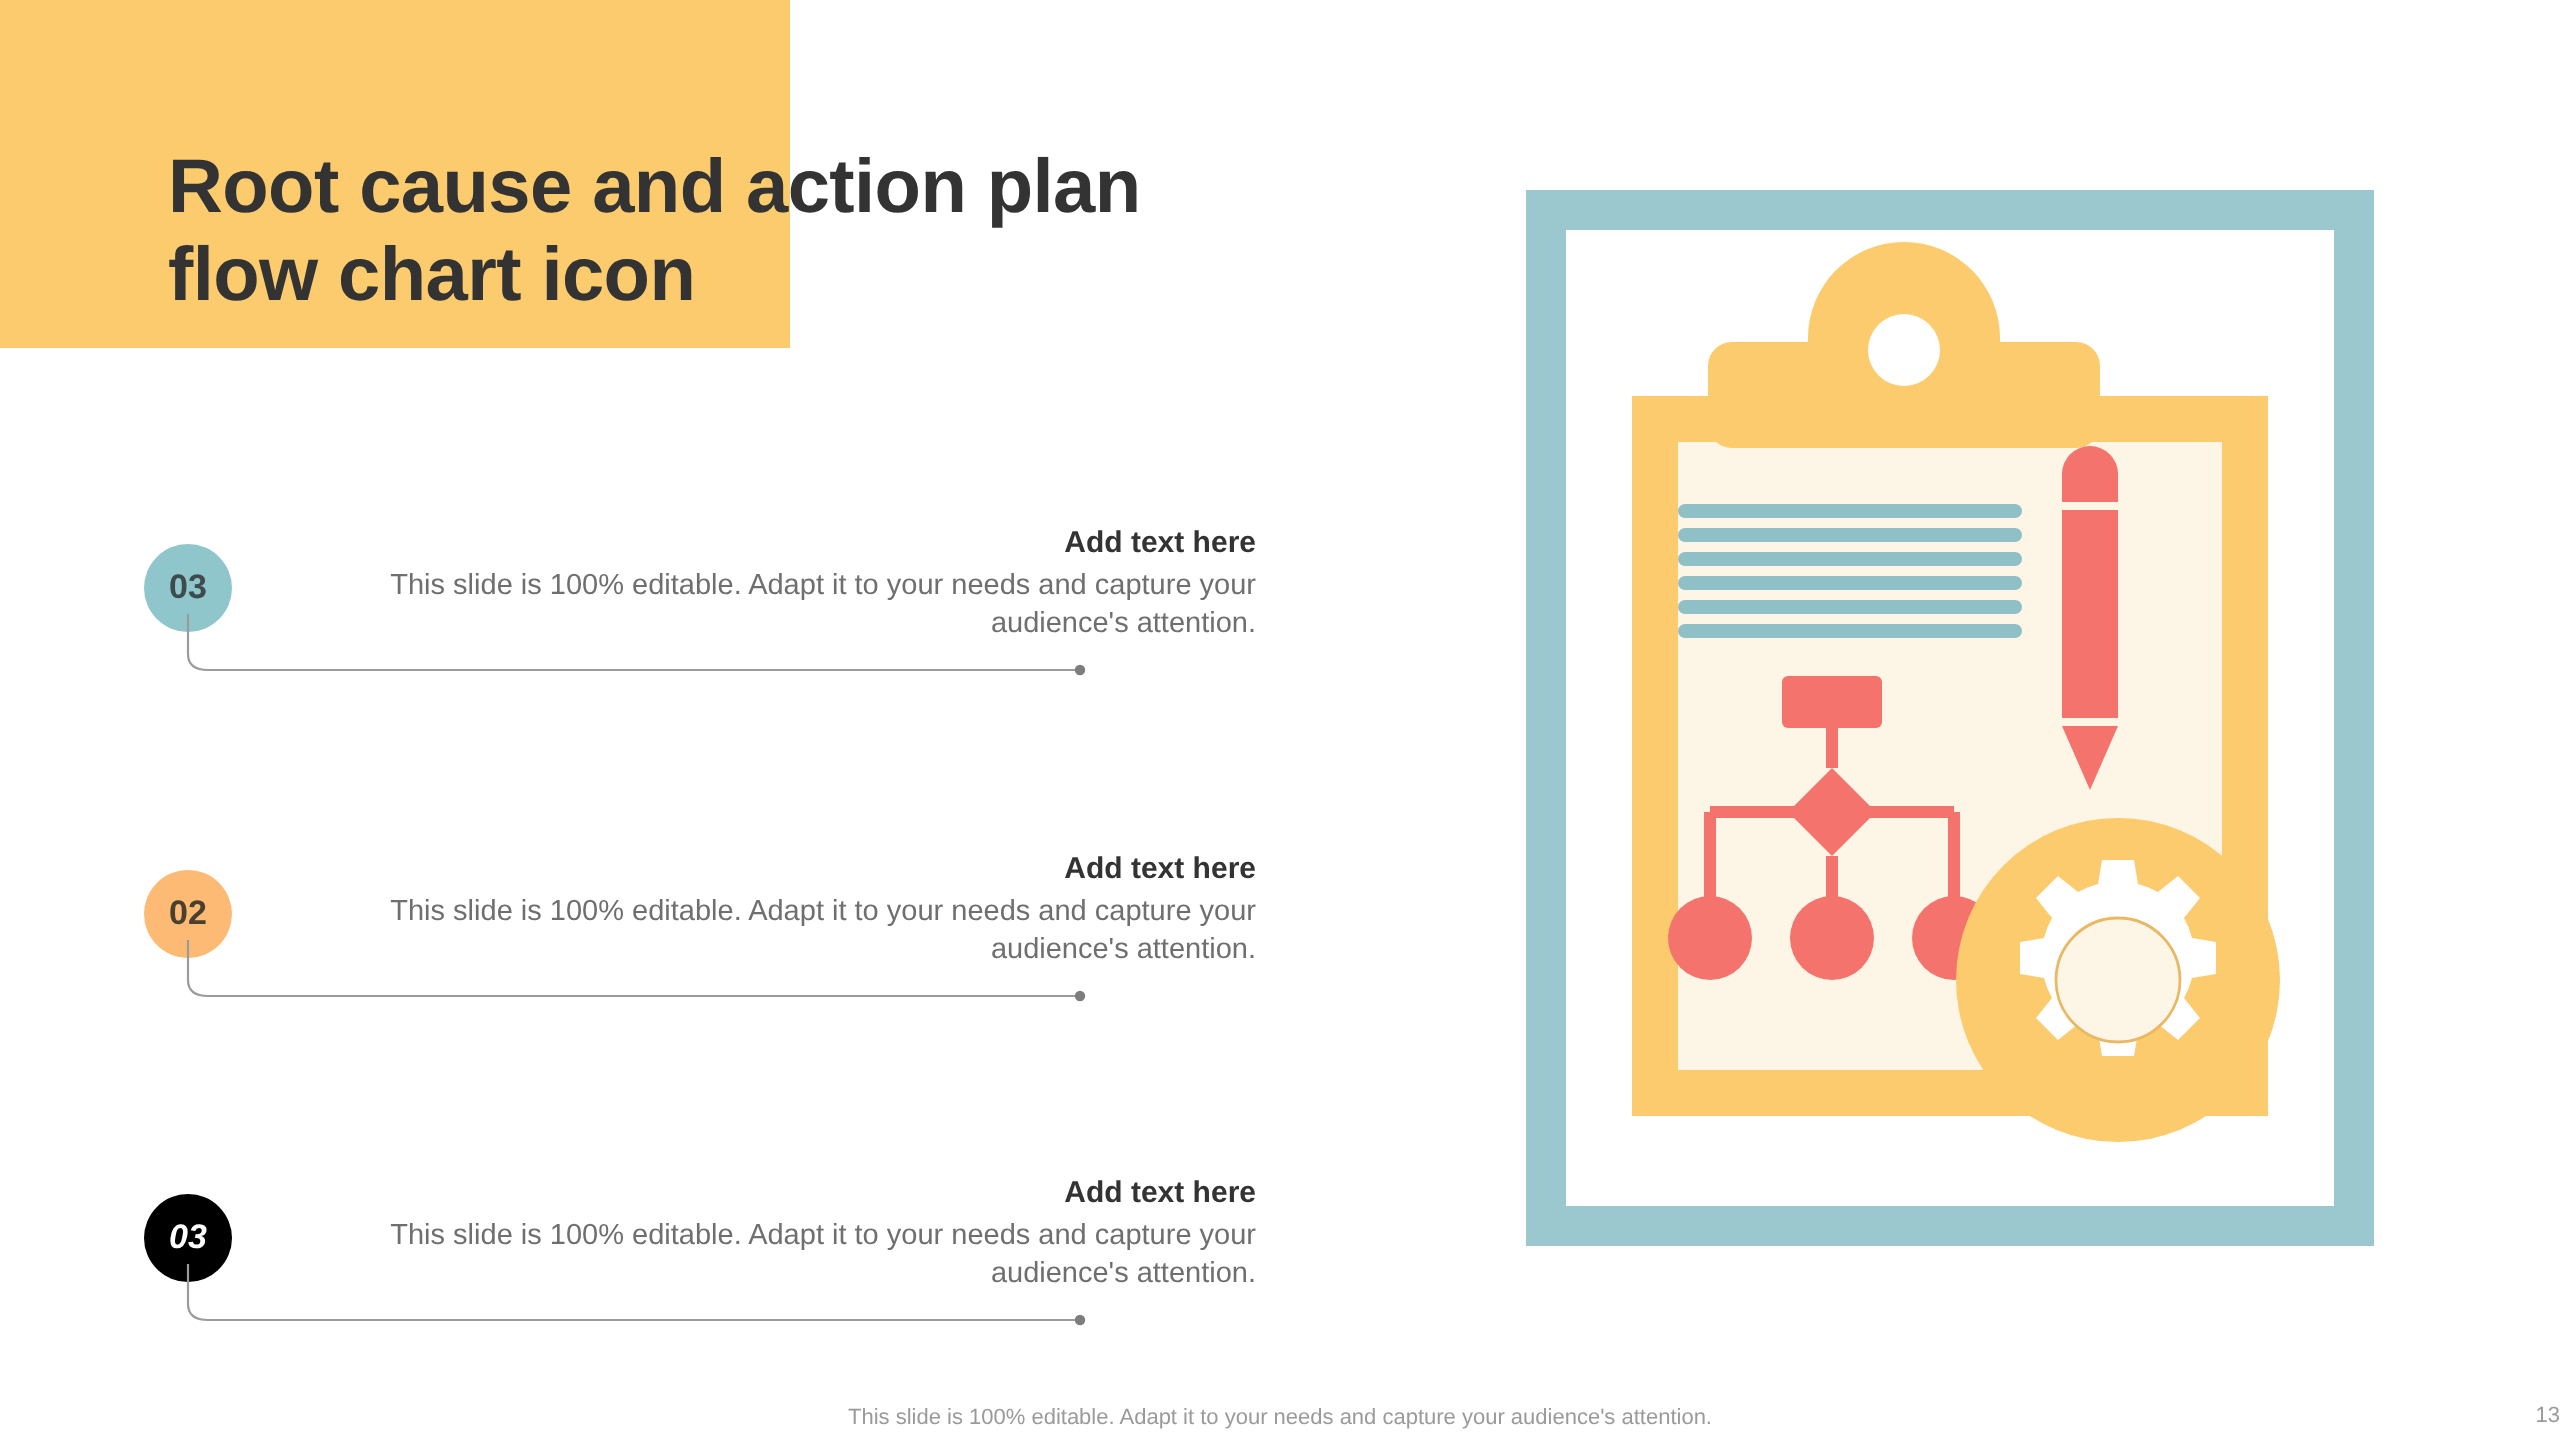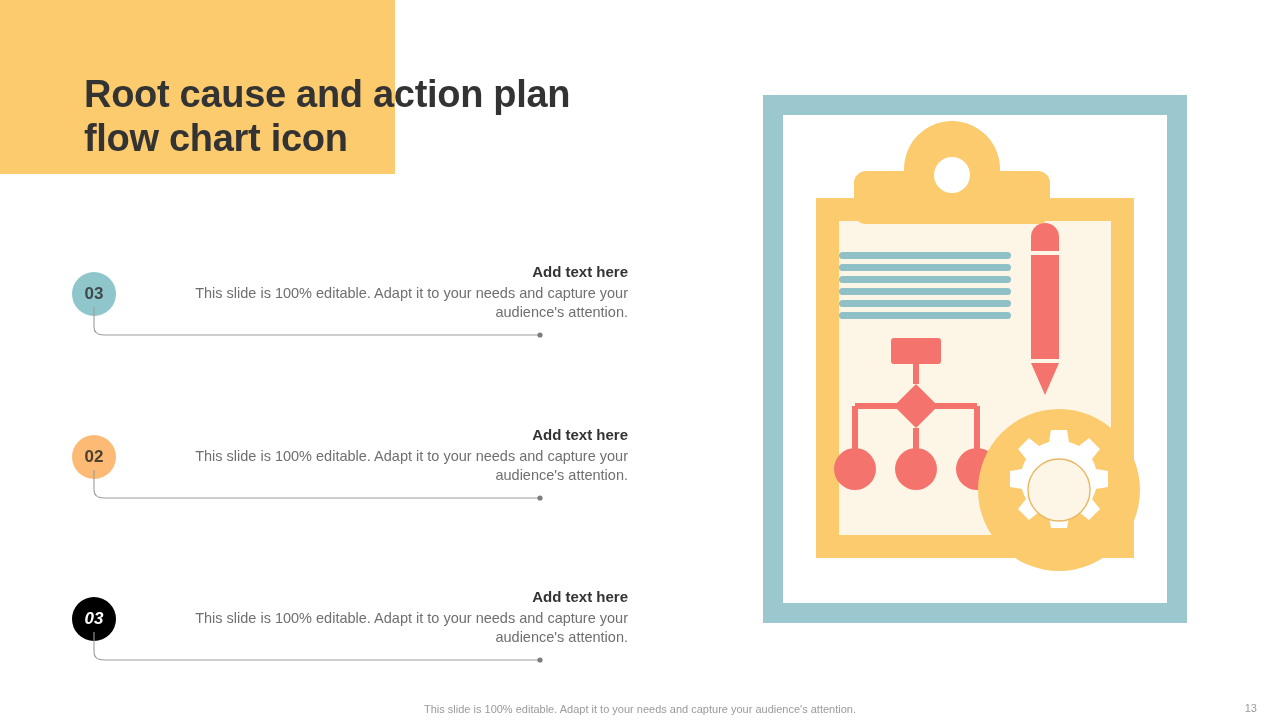--- a/index.html
+++ b/index.html
@@ -118,21 +118,21 @@
     position: absolute;
     left: 0;
     top: 703px;
     width: 1280px;
     text-align: center;
     font-size: 11px;
     color: #9a9a9a;
   }
   .page-number {
     position: absolute;
-    right: 23px;
+    right: 0;
     top: 702px;
     font-size: 11px;
     color: #9a9a9a;
   }
 </style>
 </head>
 <body>
 
 <div class="title-banner"></div>
 <h1 class="page-title">Root cause and action plan

